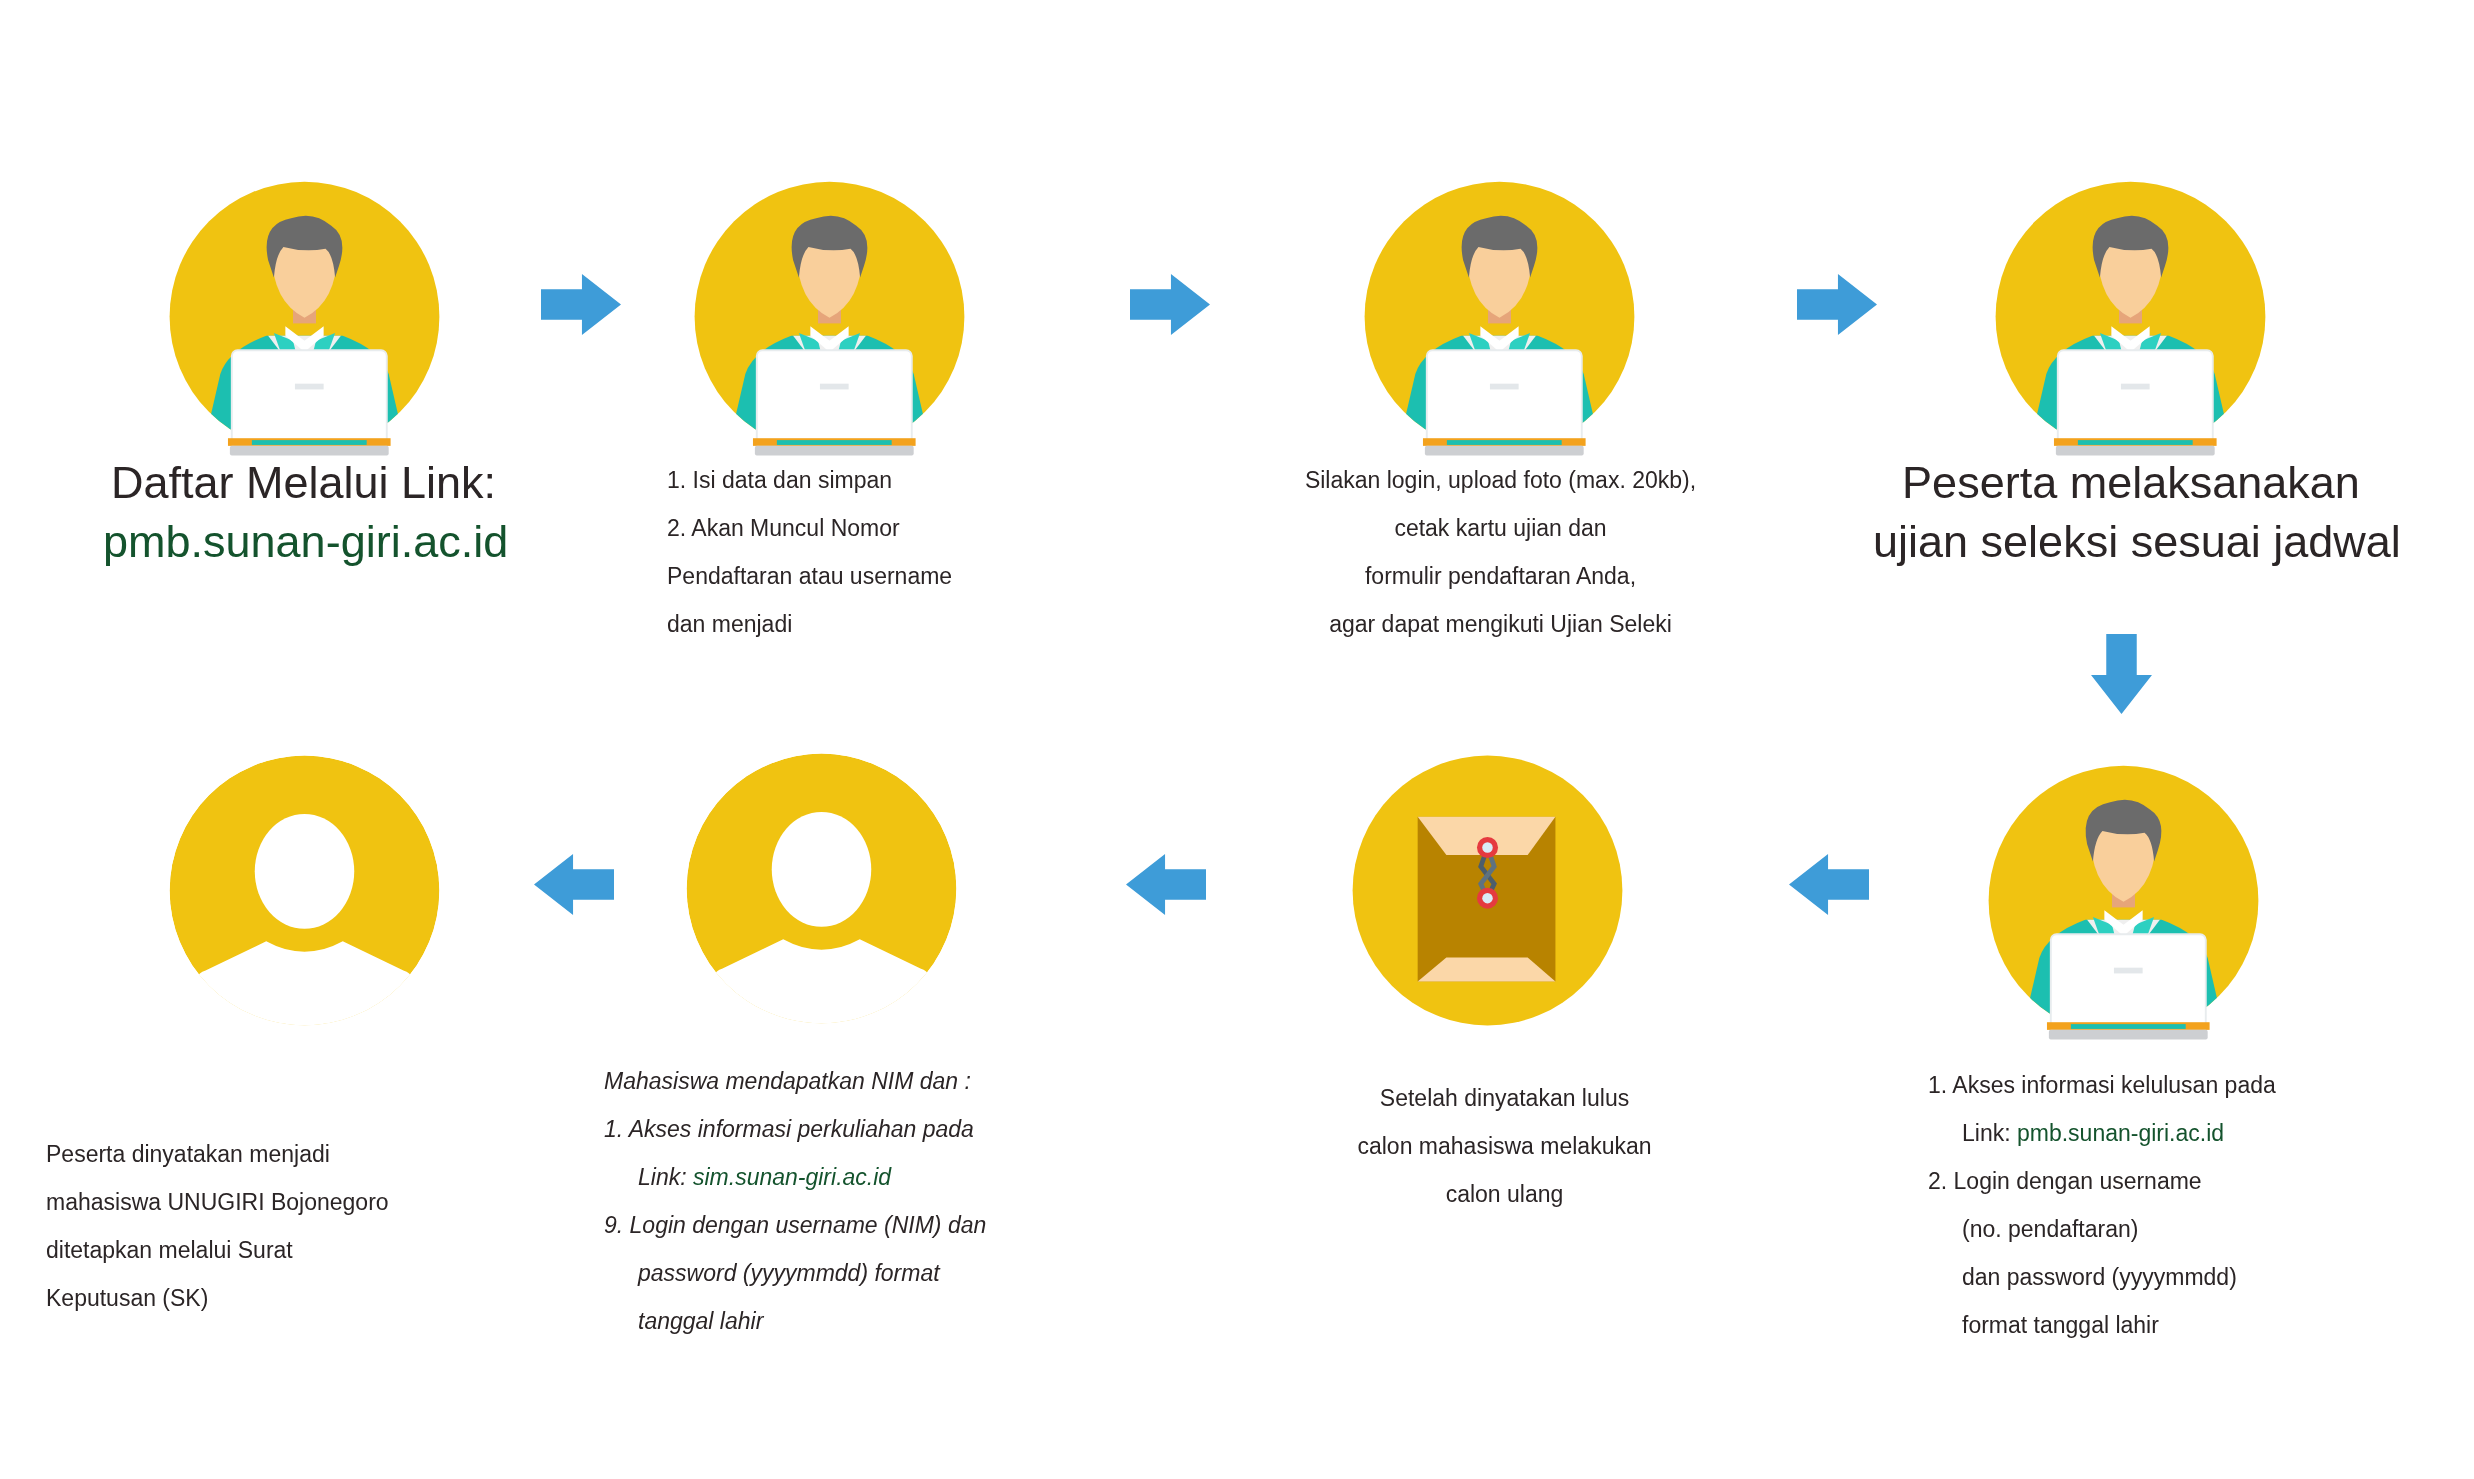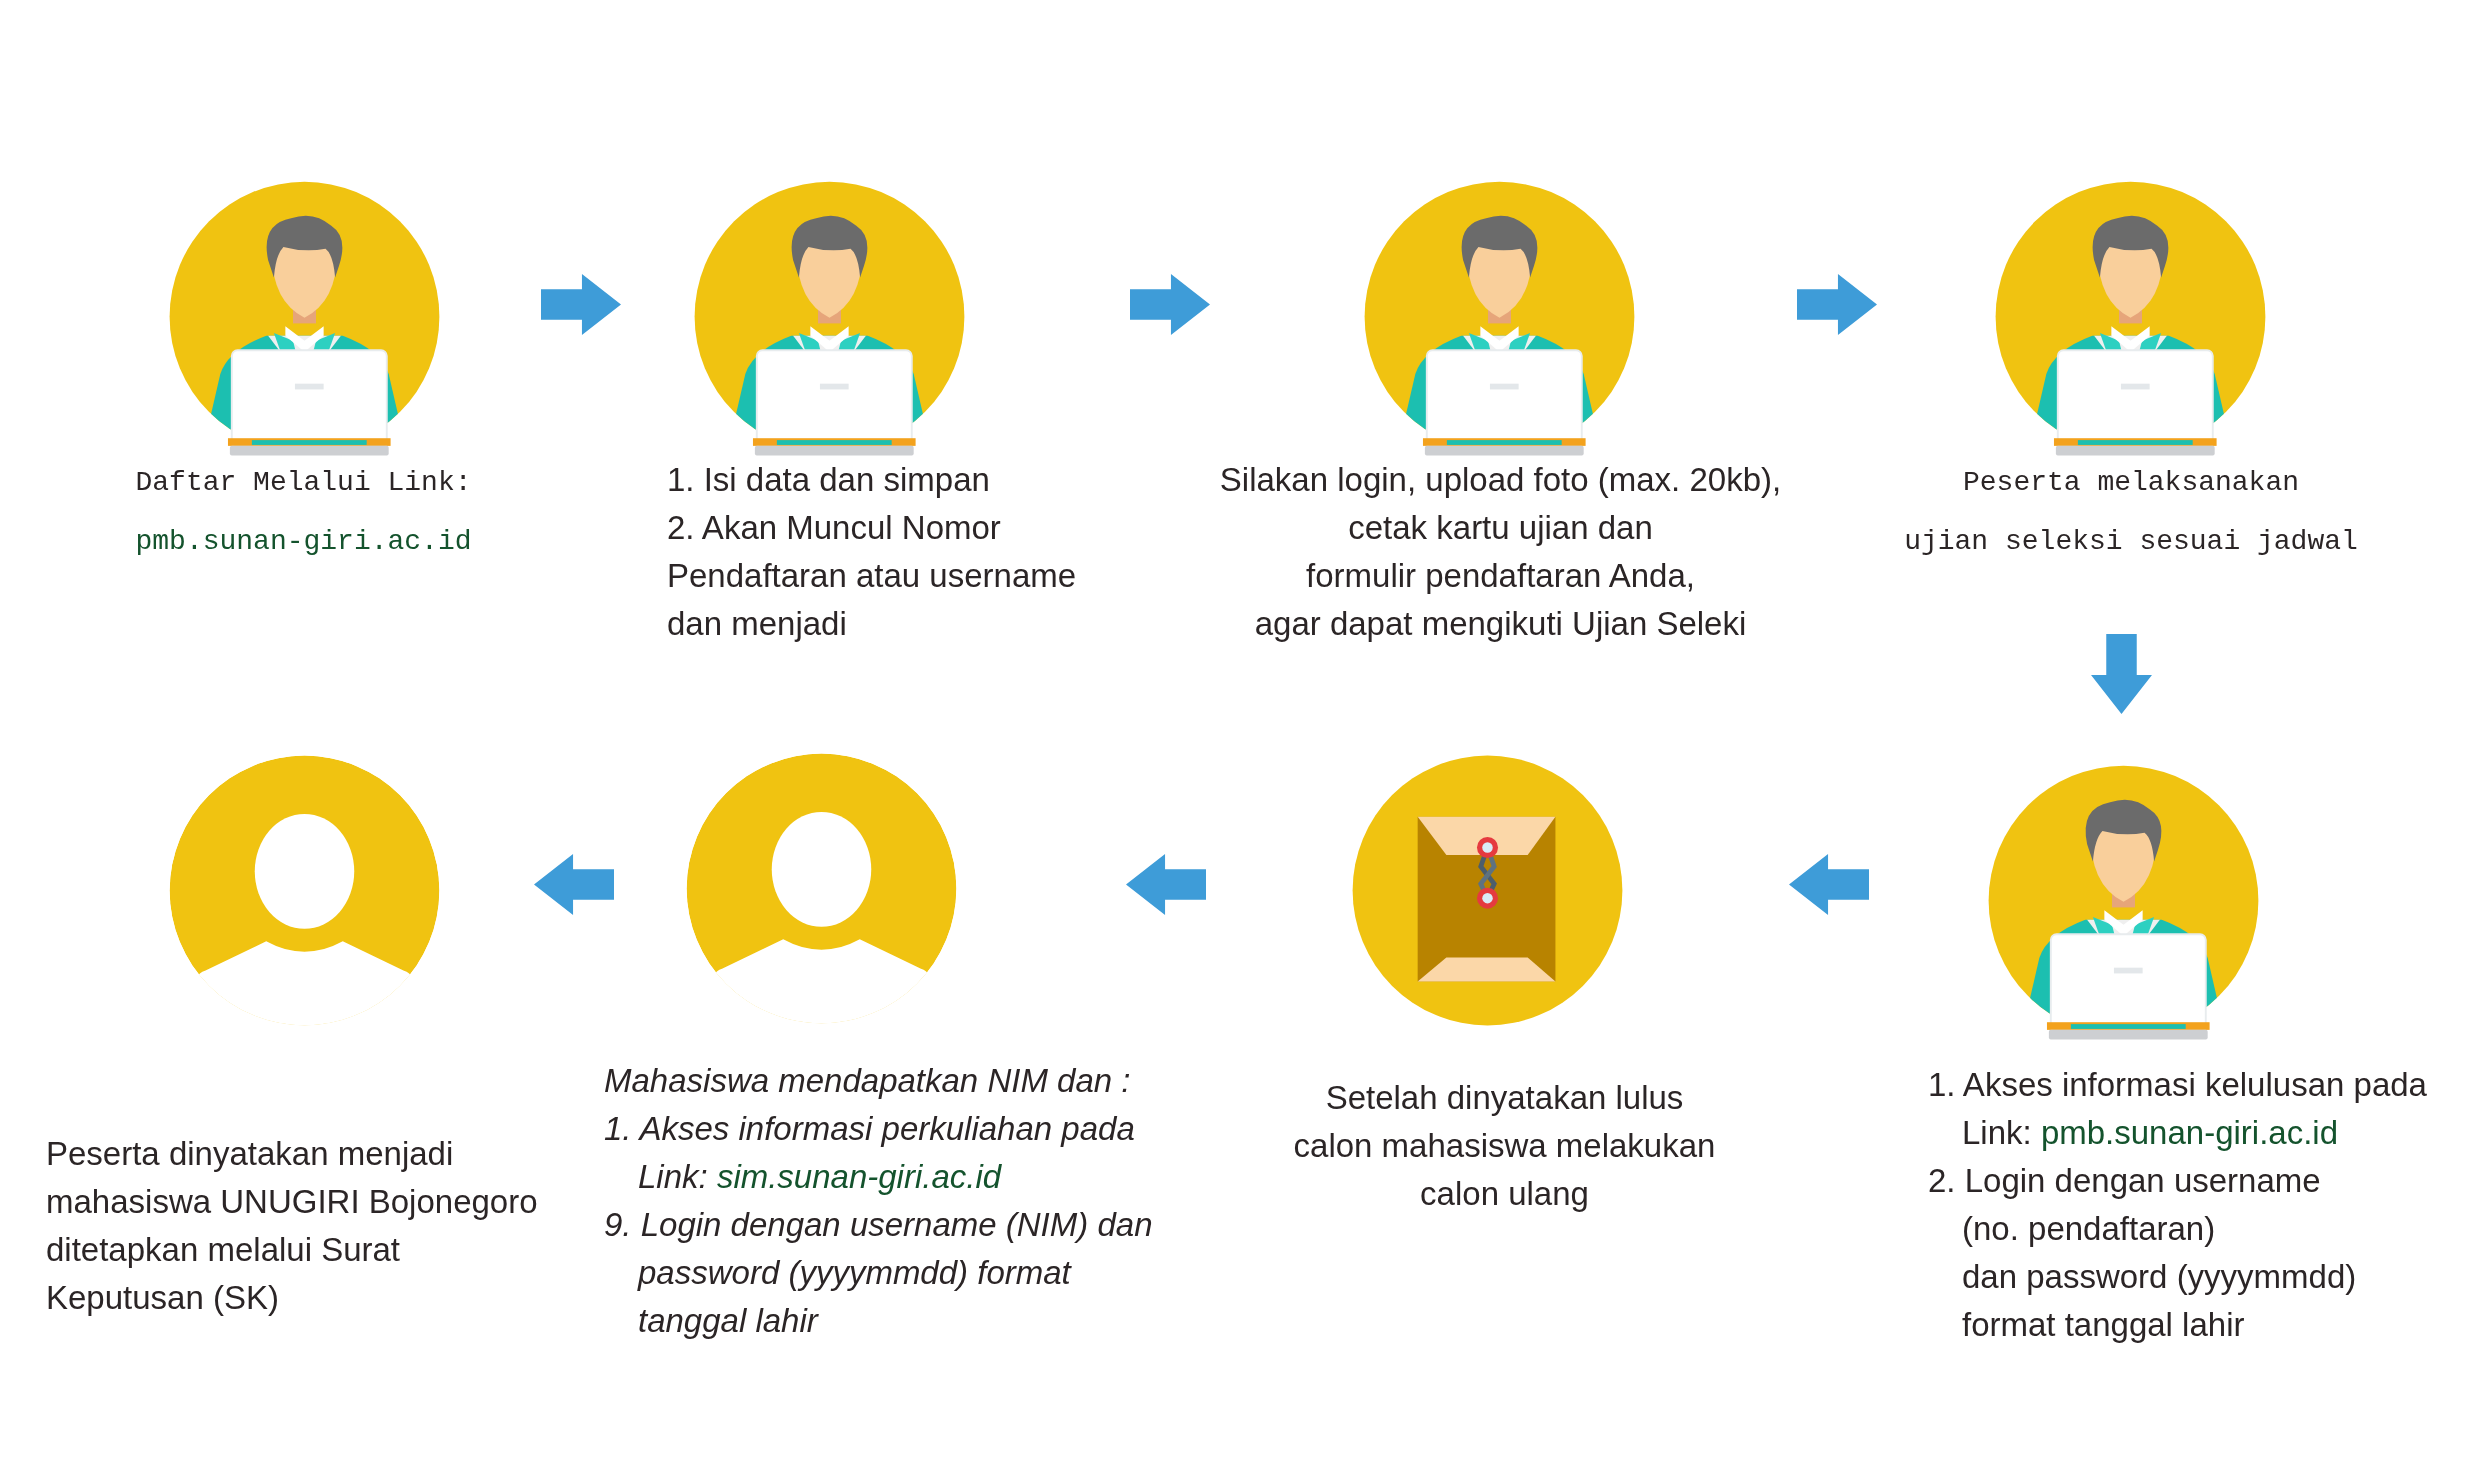--- a/index.html
+++ b/index.html
@@ -1,21 +1,21 @@
 <!DOCTYPE html>
 <html><head>
 <meta charset="utf-8">
 <style>
   html, body { margin: 0; padding: 0; background: #ffffff; }
   body { width: 2475px; height: 1479px; position: relative; overflow: hidden;
          font-family: "Liberation Sans", "DejaVu Sans", sans-serif; color: #2b2526; }
   .icon { position: absolute; }
-  .txt { position: absolute; font-size: 33px; line-height: 48px; color: #2b2526; white-space: nowrap; }
+  .txt { position: absolute; font-size: 23px; line-height: 48px; color: #2b2526; white-space: nowrap; }
   .txt.center { text-align: center; }
-  .txt.big { font-size: 28px; line-height: 59px; font-family: Liberation Mono, monospace; }
+  .txt.big { font-size: 45px; line-height: 59px; }
   .line { display: block; }
   .indent { padding-left: 34px; }
   .link { color: #14532d; }
 </style>
 </head>
 <body>
 
 <svg width="0" height="0" style="position:absolute">
   <defs>
     <symbol id="person-laptop" viewBox="0 0 300 300">

